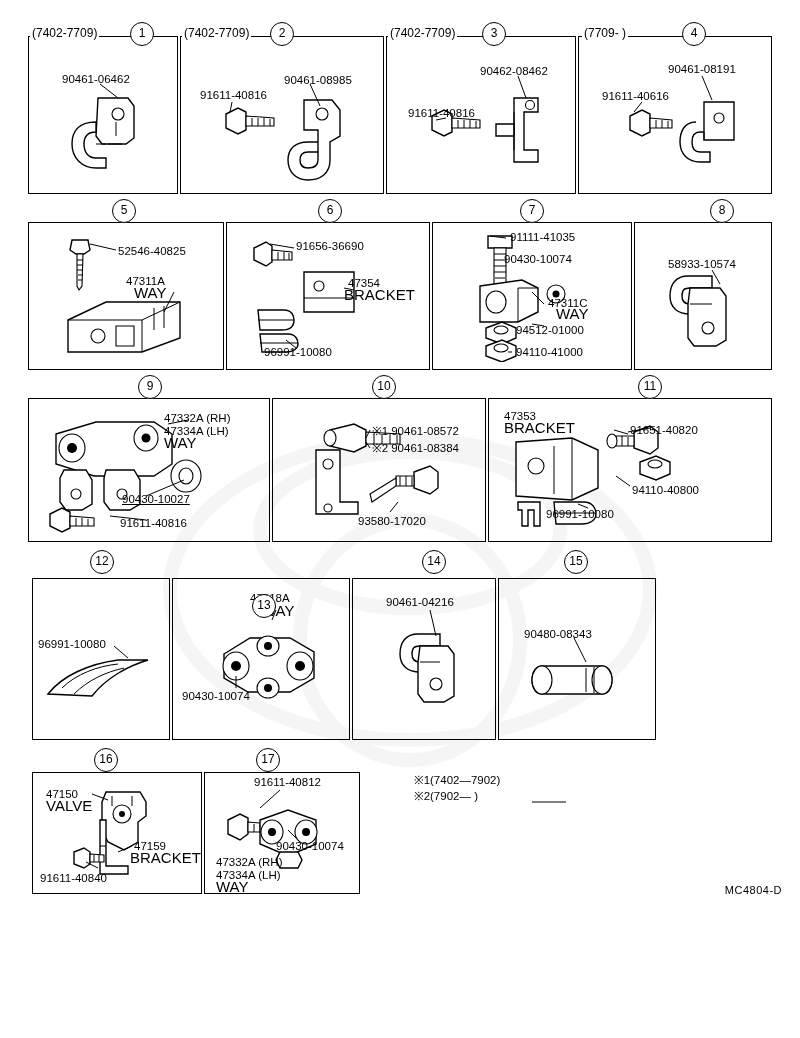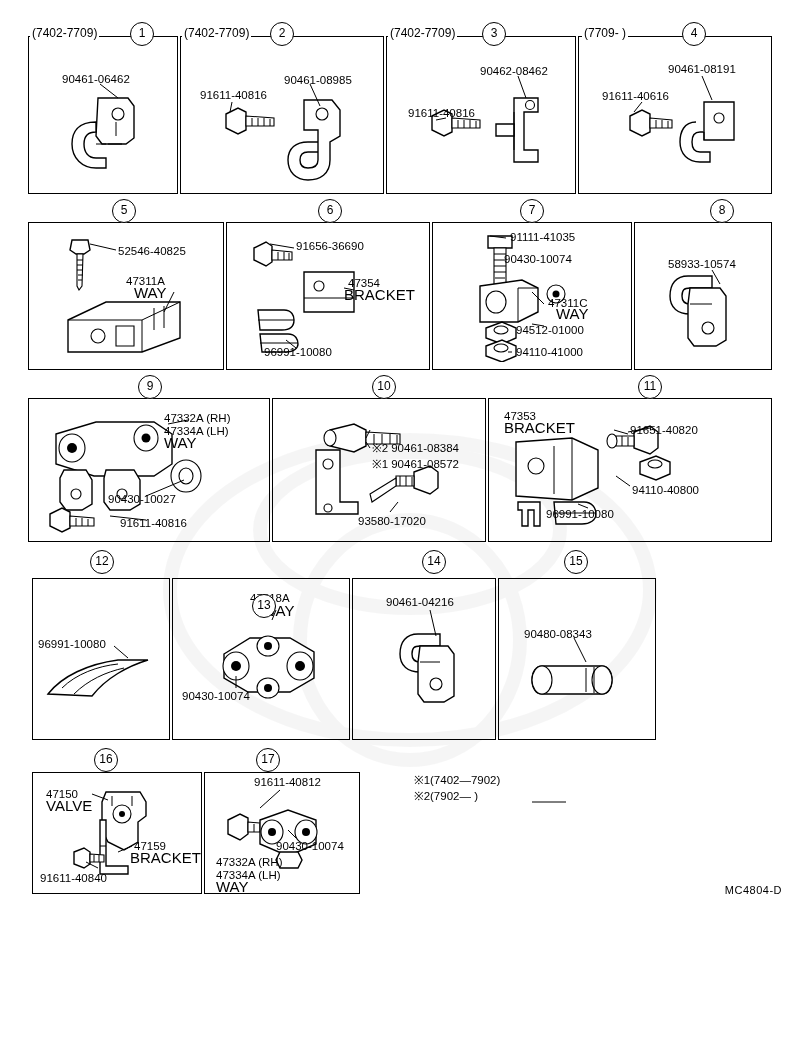--- a/index.html
+++ b/index.html
@@ -311,21 +311,21 @@
 
     <g>
       <path class="shape" d="M8 106 L20 100 L28 104 L28 120 L20 124 L8 118 Z"></path>
       <path class="shape2" d="M28 108 L52 110 L52 118 L28 118 Z"></path>
       <path class="ln" d="M34 110 L34 118 M40 110 L40 118 M46 111 L46 118"></path>
     </g>
   </svg>
   <div class="lbl" style="left:164px; top:412px;">47332A (RH)</div>
   <div class="lbl" style="left:164px; top:425px;">47334A (LH)</div>
   <div class="lbl sm" style="left:164px; top:438px;">WAY</div>
-  <div class="lbl" style="left:108px; top:493px;">90430-10027</div>
+  <div class="lbl" style="left:122px; top:493px;text-decoration:underline;">90430-10027</div>
   <div class="lbl" style="left:120px; top:517px;">91611-40816</div>
   <svg style="position:absolute; left:28px; top:398px;" width="242" height="144">
     <path class="ln" d="M160 22 L140 26"></path>
     <path class="ln" d="M118 98 L156 82"></path>
     <path class="ln" d="M118 122 L82 118"></path>
   </svg>
 
   <svg style="position:absolute; left:296px; top:414px;" width="180" height="118" viewBox="0 0 180 118">
 
     <g>
@@ -339,21 +339,21 @@
     <circle class="shape2" cx="32" cy="50" r="5"></circle>
     <circle class="shape2" cx="32" cy="94" r="4"></circle>
 
     <g>
       <path class="shape" d="M118 58 L134 52 L142 58 L142 74 L134 80 L118 74 Z"></path>
       <path class="shape2" d="M100 62 L118 62 L118 72 L100 72 Z"></path>
       <path class="ln" d="M104 62 L104 72 M110 62 L110 72 M116 63 L116 72"></path>
       <path class="shape2" d="M74 80 L100 64 L100 72 L76 88 Z"></path>
     </g>
   </svg>
-  <div class="lbl" style="left:372px; top:425px;margin-top:33px;">※1 90461-08572</div>
+  <div class="lbl" style="left:372px; top:425px;">※1 90461-08572</div>
   <div class="lbl" style="left:372px; top:442px;">※2 90461-08384</div>
   <div class="lbl" style="left:358px; top:515px;">93580-17020</div>
   <svg style="position:absolute; left:272px; top:398px;" width="214" height="144">
     <path class="ln" d="M98 32 L94 40"></path>
     <path class="ln" d="M98 50 L94 44"></path>
     <path class="ln" d="M118 114 L126 104"></path>
   </svg>
 
   <svg style="position:absolute; left:500px; top:414px;" width="260" height="118" viewBox="0 0 260 118">
 

